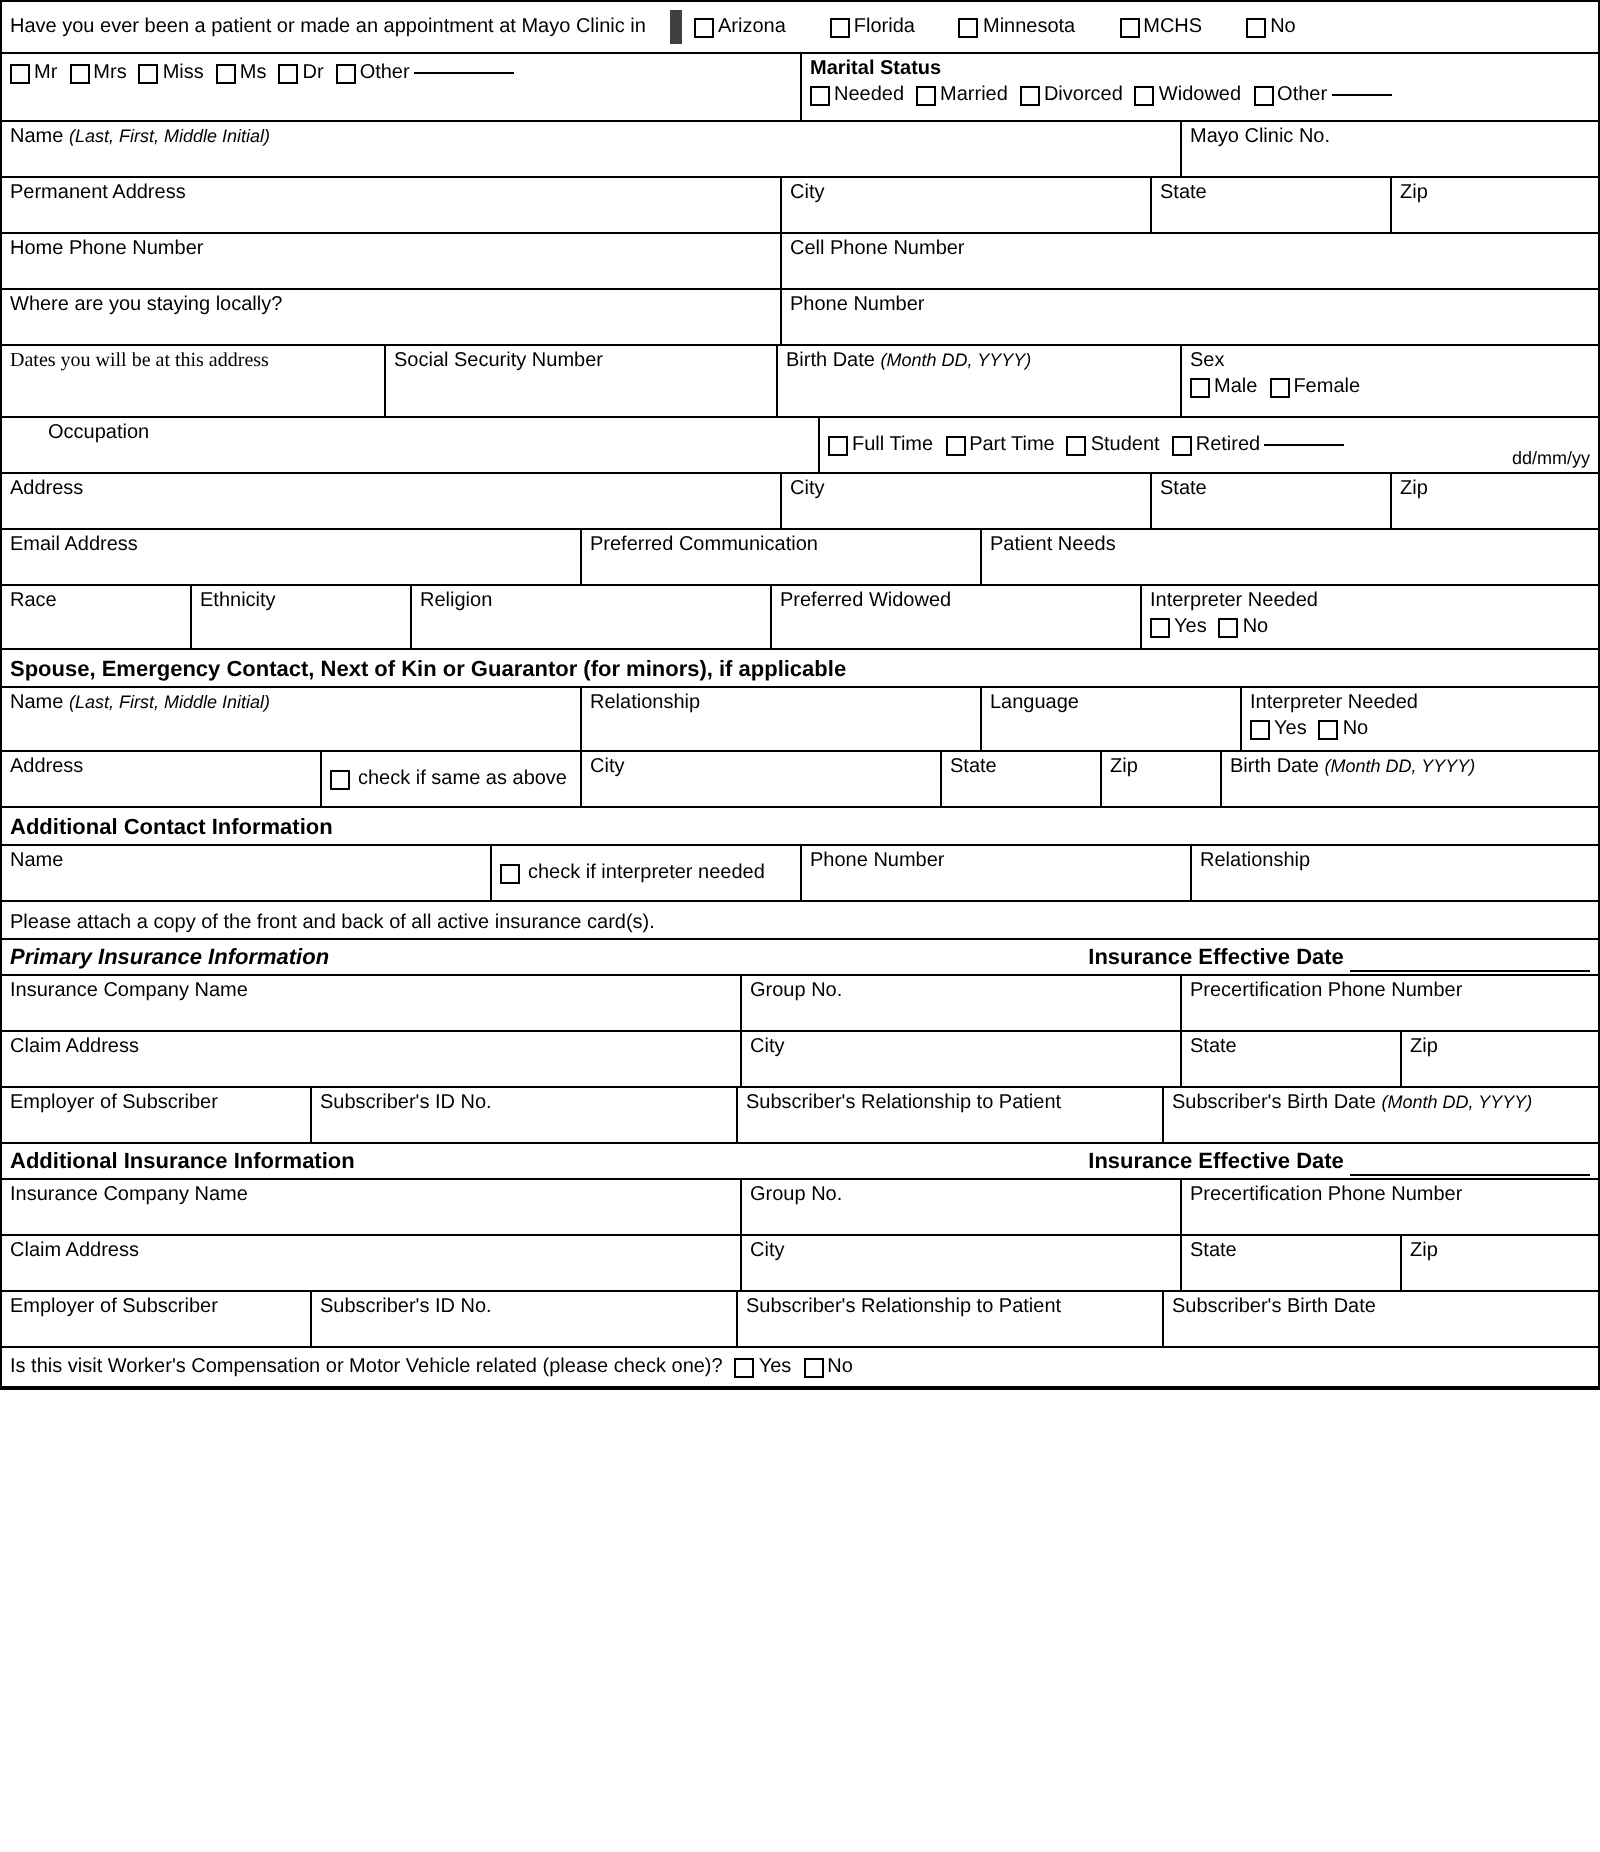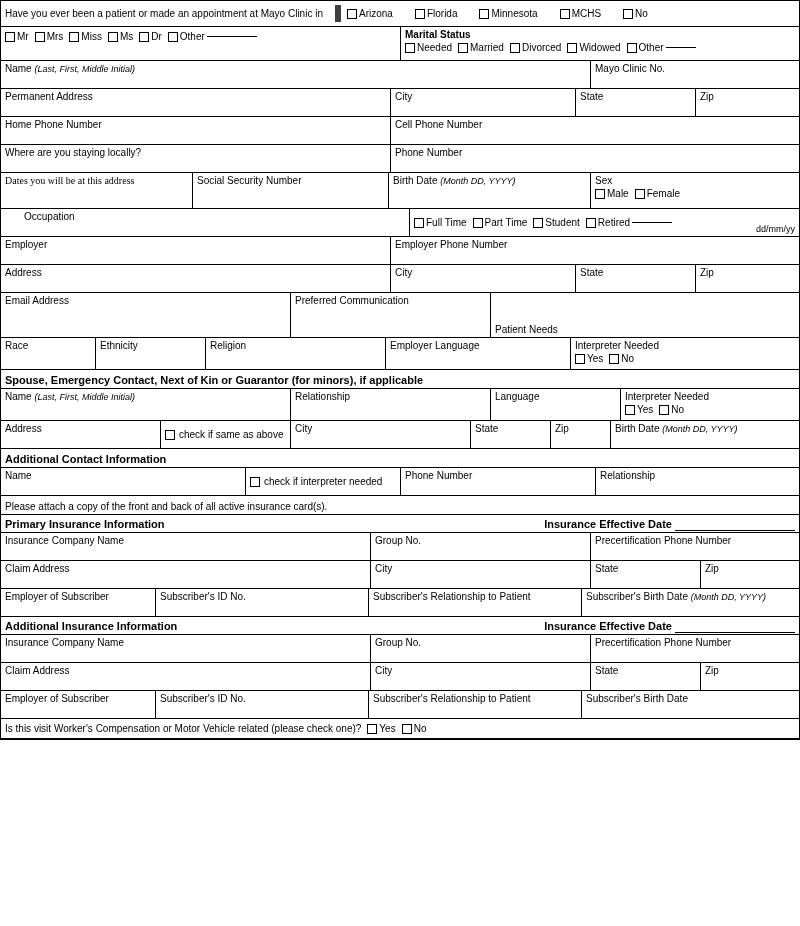--- a/index.html
+++ b/index.html
@@ -255,28 +255,20 @@
         <div class="checkbox-item">
           <span class="cb"></span>
           <span>Retired</span>
           <span class="underline-blank" style="min-width:40px;"></span>
         </div>
       </div>
       <span style="font-size:9px; align-self:flex-end;">dd/mm/yy</span>
     </div>
   </div>
 
-  <div class="row" style="min-height:28px;">
-    <div class="cell" style="width:390px; flex-shrink:0;">
-      <span style="font-size:10px;">Employer</span>
-    </div>
-    <div class="cell" style="flex:1;">
-      <span style="font-size:10px;">Employer Phone Number</span>
-    </div>
-  </div>
 
   <div class="row" style="min-height:28px;">
     <div class="cell" style="width:390px; flex-shrink:0;">
       <span style="font-size:10px;">Address</span>
     </div>
     <div class="cell" style="width:185px; flex-shrink:0;">
       <span style="font-size:10px;">City</span>
     </div>
     <div class="cell" style="width:120px; flex-shrink:0;">
       <span style="font-size:10px;">State</span>
@@ -287,36 +279,36 @@
   </div>
 
   <div class="row" style="min-height:28px;">
     <div class="cell" style="width:290px; flex-shrink:0;">
       <span style="font-size:10px;">Email Address</span>
     </div>
     <div class="cell" style="width:200px; flex-shrink:0;">
       <span style="font-size:10px;">Preferred Communication</span>
     </div>
     <div class="cell" style="flex:1;">
-      <span style="font-size:10px;margin-top:29px;">Patient Needs</span>
+      <span style="font-size:10px;">Patient Needs</span>
     </div>
   </div>
 
   <div class="row" style="min-height:32px;">
     <div class="cell" style="width:95px; flex-shrink:0;">
       <span style="font-size:10px;">Race</span>
     </div>
     <div class="cell" style="width:110px; flex-shrink:0;">
       <span style="font-size:10px;">Ethnicity</span>
     </div>
     <div class="cell" style="width:180px; flex-shrink:0;">
       <span style="font-size:10px;">Religion</span>
     </div>
     <div class="cell" style="width:185px; flex-shrink:0;">
-      <span style="font-size:10px;">Employer Language</span>
+      <span style="font-size:10px;">Preferred Widowed</span>
     </div>
     <div class="cell" style="flex:1;">
       <span style="font-size:10px;">Interpreter Needed</span>
       <div class="checkbox-row" style="margin-top:2px;">
         <div class="checkbox-item">
           <span class="cb"></span>
           <span>Yes</span>
         </div>
         <div class="checkbox-item">
           <span class="cb"></span>
@@ -395,21 +387,21 @@
     <div class="cell" style="flex:1;">
       <span style="font-size:10px;">Relationship</span>
     </div>
   </div>
 
   <div style="padding:4px 4px 2px 4px; border-bottom:1px solid #000;">
     <span style="font-size:10px;">Please attach a copy of the front and back of all active insurance card(s).</span>
   </div>
 
   <div class="insurance-header-row">
-    <span style="font-weight:bold; font-size:11px;">Primary Insurance Information</span>
+    <span style="font-weight:bold; font-size:11px;font-style:italic;">Primary Insurance Information</span>
     <span style="font-weight:bold; font-size:11px;">
       <span>Insurance Effective Date</span>
       <span style="display:inline-block; border-bottom:1px solid #000; min-width:120px;">&nbsp;</span>
     </span>
   </div>
 
   <div class="row" style="min-height:28px;">
     <div class="cell" style="width:370px; flex-shrink:0;">
       <span style="font-size:10px;">Insurance Company Name</span>
     </div>

